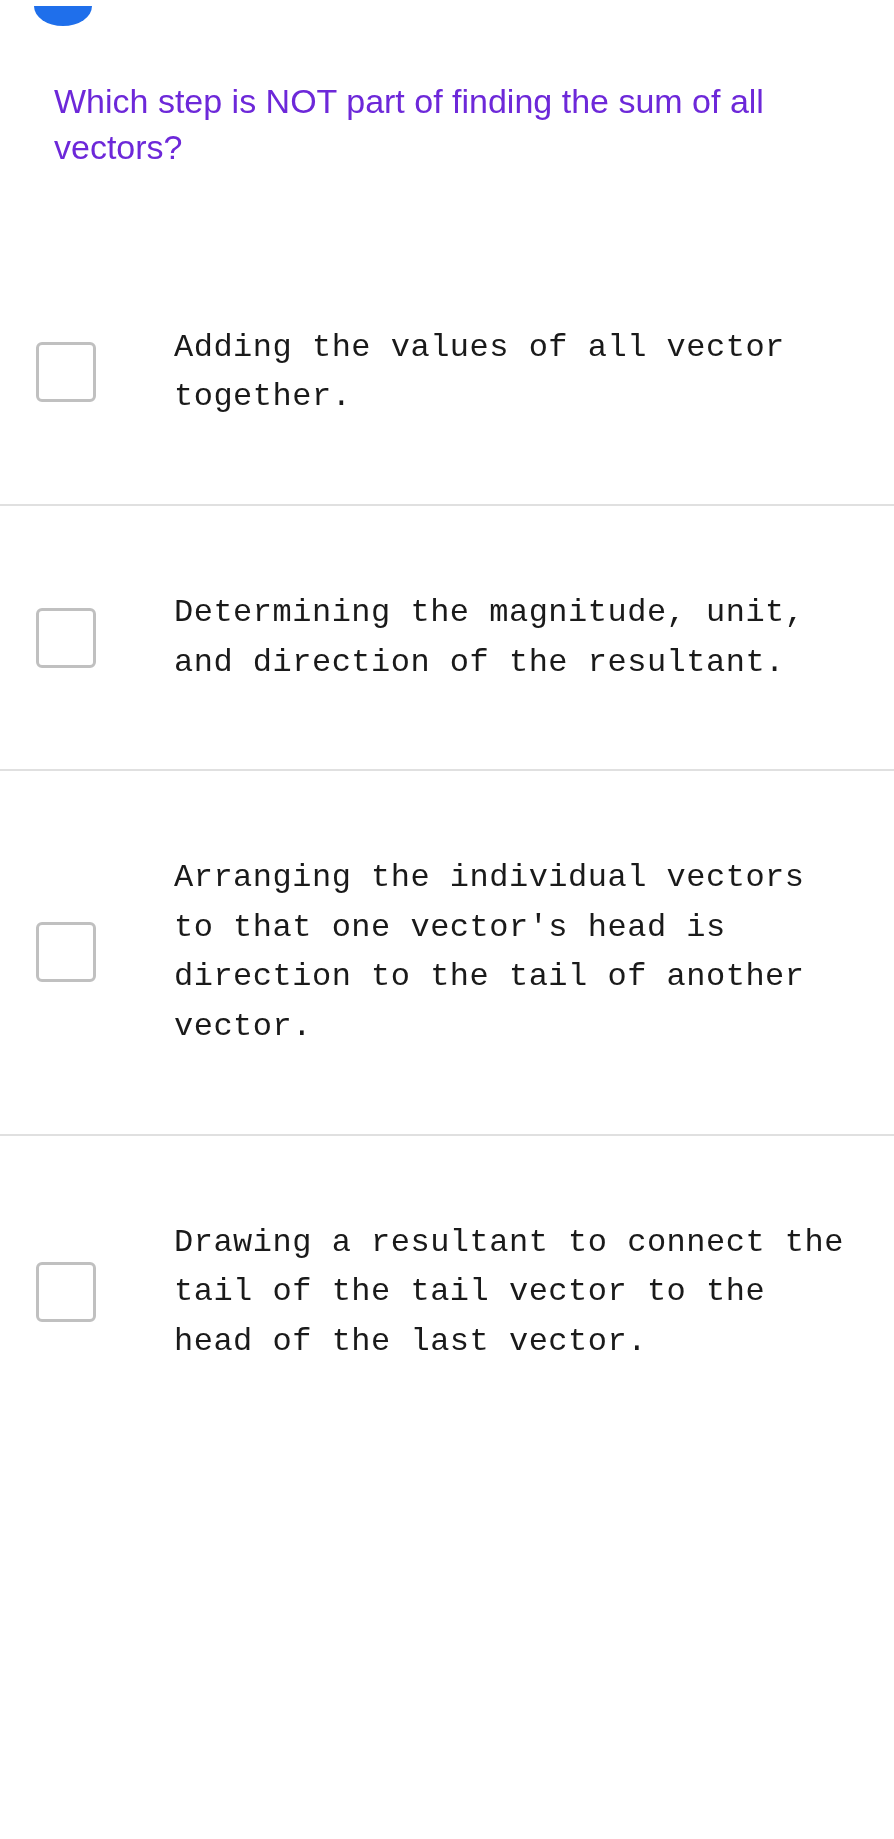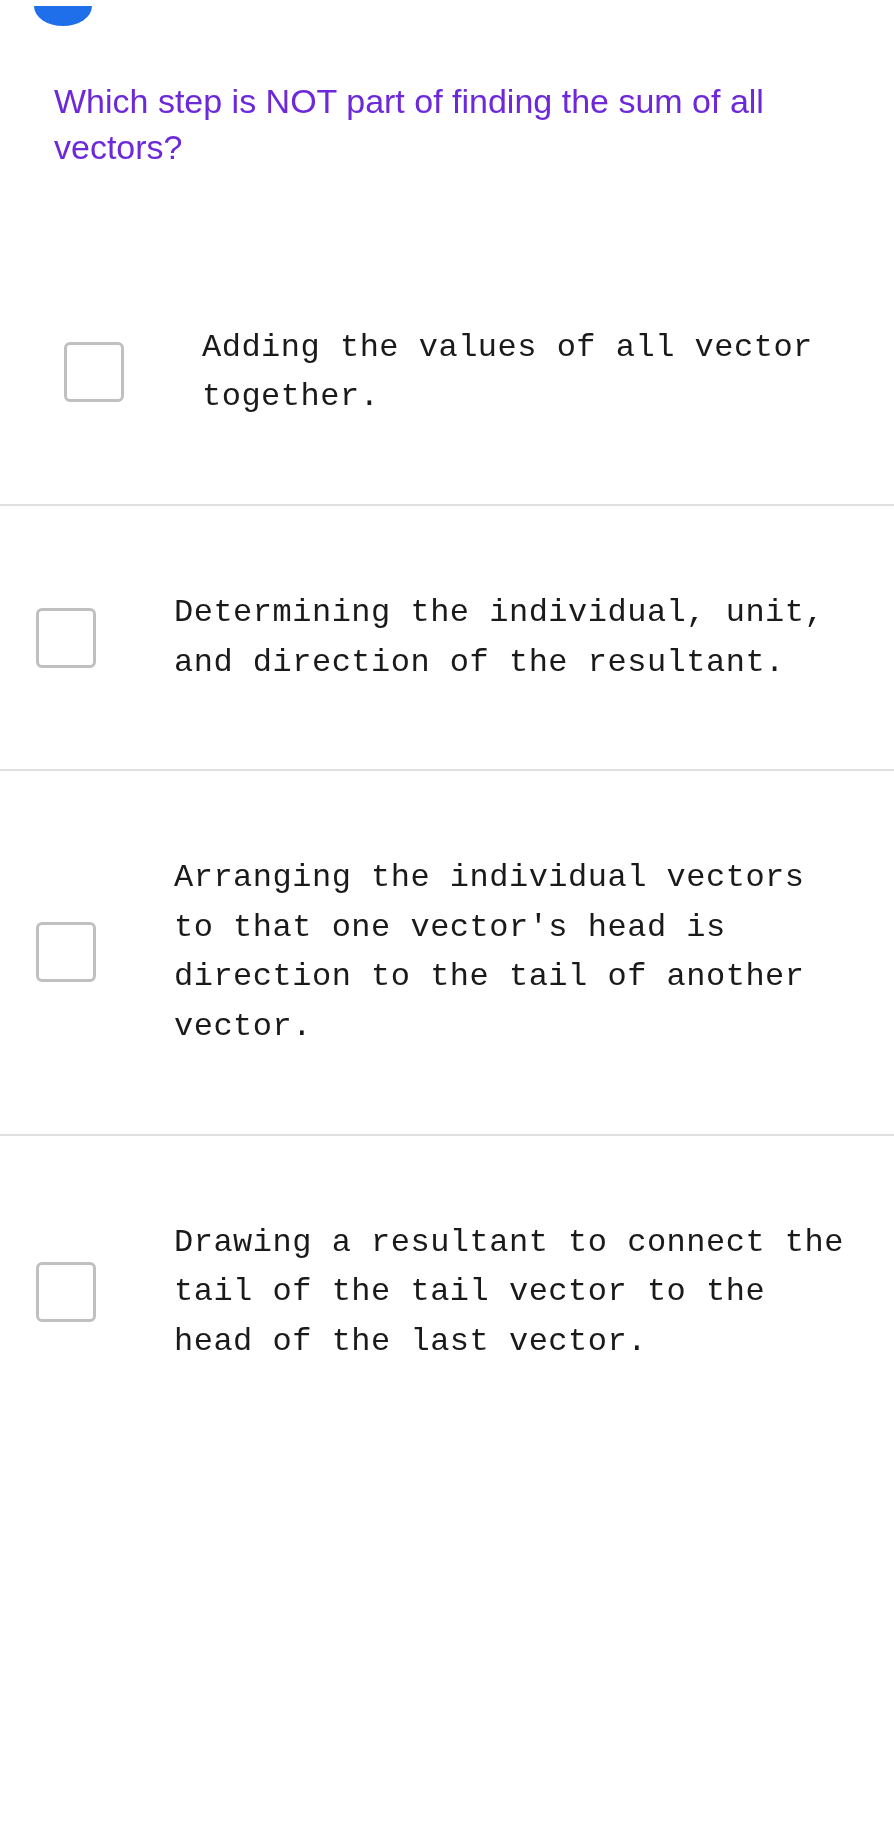--- a/index.html
+++ b/index.html
@@ -40,21 +40,21 @@
     margin-bottom: 70px;
   }
   .options { }
   .option {
     display: flex;
     align-items: center;
     gap: 78px;
     padding: 82px 48px 82px 36px;
     border-top: 2px solid #e0e0e0;
   }
-  .option:first-child { border-top: none; margin-left: 28px; }
+  .option:first-child { border-top: none; }
   .checkbox {
     flex: 0 0 auto;
     width: 60px;
     height: 60px;
     border: 3px solid #c0c0c0;
     border-radius: 6px;
     background: #ffffff;
     cursor: pointer;
   }
   .option-text {
@@ -78,21 +78,21 @@
 
 <div class="options">
 
   <div class="option">
     <div class="checkbox"></div>
     <div class="option-text">Adding the values of all vector together.</div>
   </div>
 
   <div class="option">
     <div class="checkbox"></div>
-    <div class="option-text">Determining the individual, unit, and direction of the resultant.</div>
+    <div class="option-text">Determining the magnitude, unit, and direction of the resultant.</div>
   </div>
 
   <div class="option">
     <div class="checkbox"></div>
     <div class="option-text">Arranging the individual vectors to that one vector's head is direction to the tail of another vector.</div>
   </div>
 
   <div class="option">
     <div class="checkbox"></div>
     <div class="option-text">Drawing a resultant to connect the tail of the tail vector to the head of the last vector.</div>

